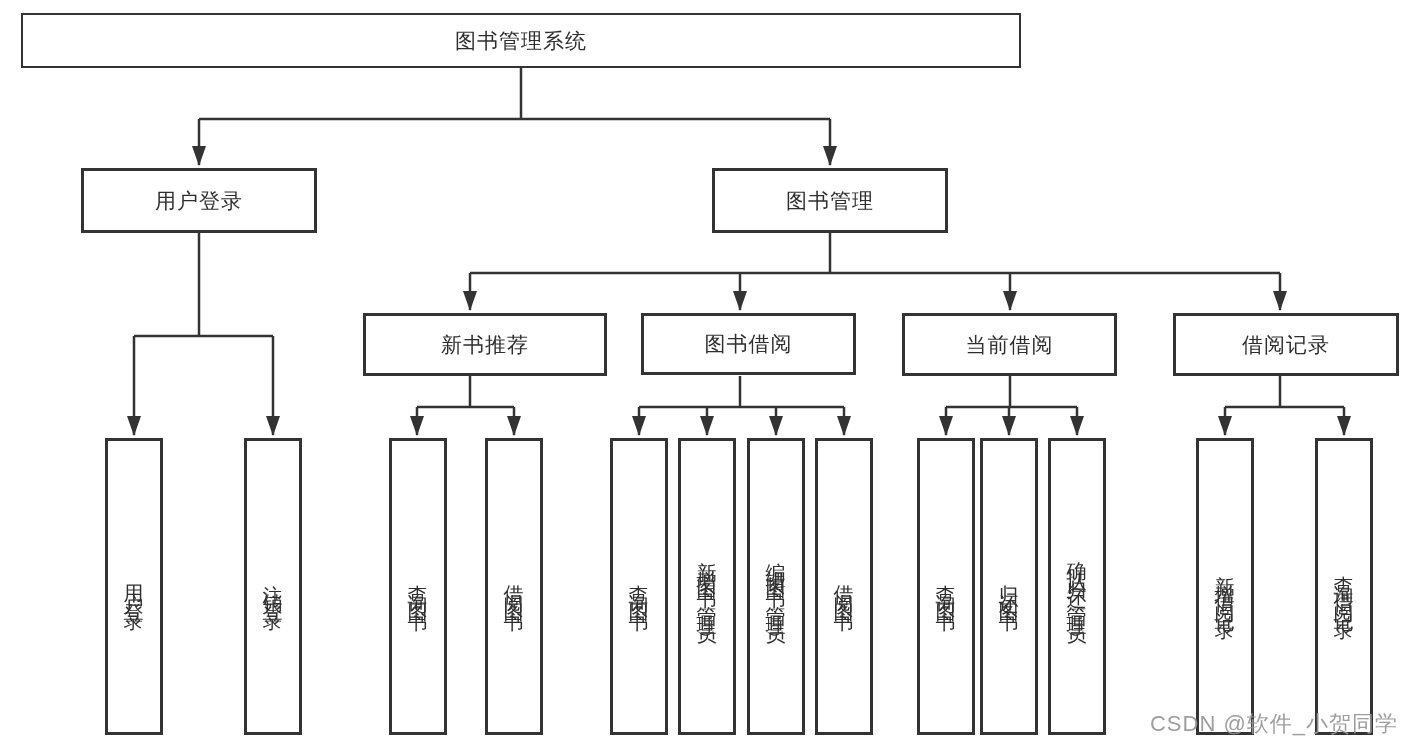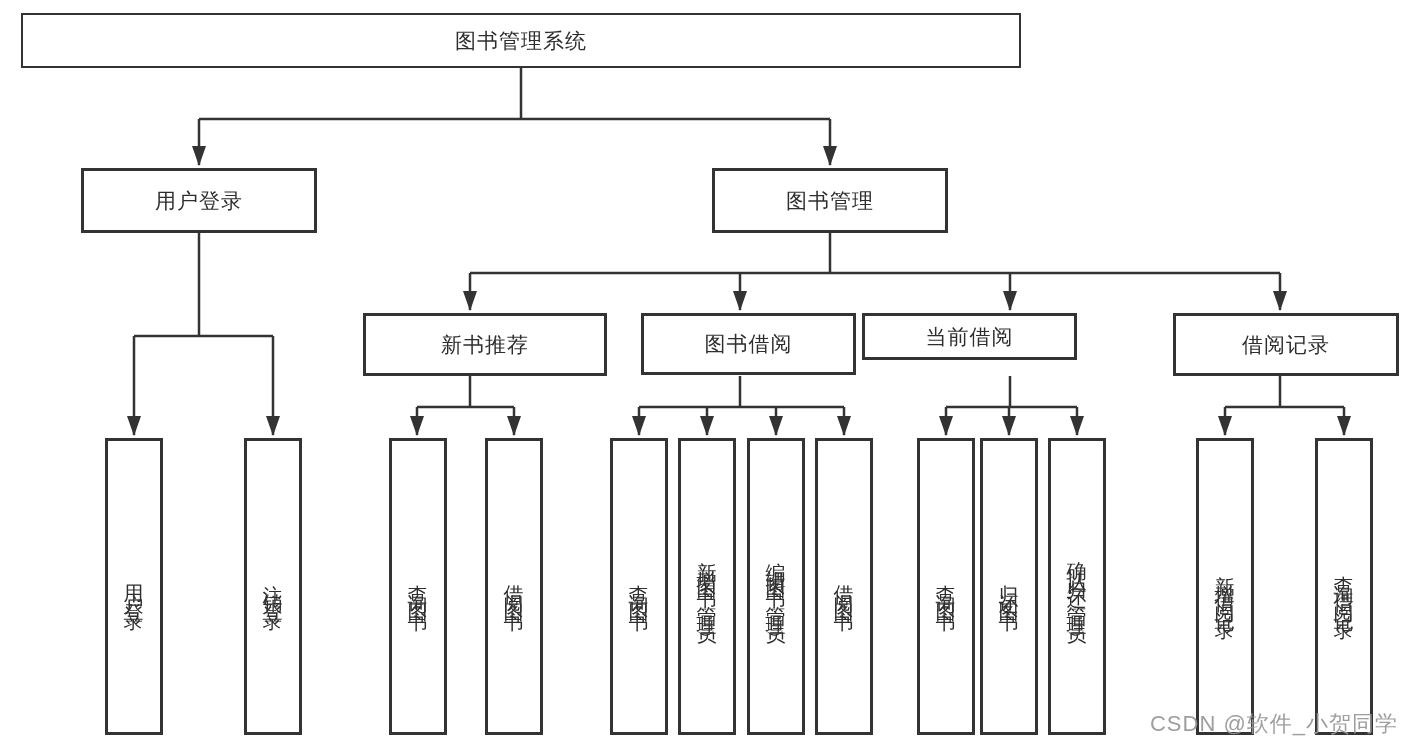--- a/index.html
+++ b/index.html
@@ -116,21 +116,21 @@
   <div class="node" style="left:712px; top:168px; width:236px; height:65px;align-items:center;">
     <span class="lbl">图书管理</span>
   </div>
 
   <div class="node" style="left:363px; top:313px; width:244px; height:63px;">
     <span class="lbl">新书推荐</span>
   </div>
   <div class="node" style="left:633px; top:313px; width:215px; height:62px;margin-left:8px;">
     <span class="lbl">图书借阅</span>
   </div>
-  <div class="node" style="left:862px; top:313px; width:215px; height:47px;">
+  <div class="node" style="left:902px; top:313px; width:215px; height:63px;">
     <span class="lbl">当前借阅</span>
   </div>
   <div class="node" style="left:1173px; top:313px; width:226px; height:63px;">
     <span class="lbl">借阅记录</span>
   </div>
 
   <div class="node leaf" style="left:105px; top:438px; width:58px; height:297px;">
     <span class="lbl">用户登录</span>
   </div>
   <div class="node leaf" style="left:244px; top:438px; width:58px; height:297px;">

